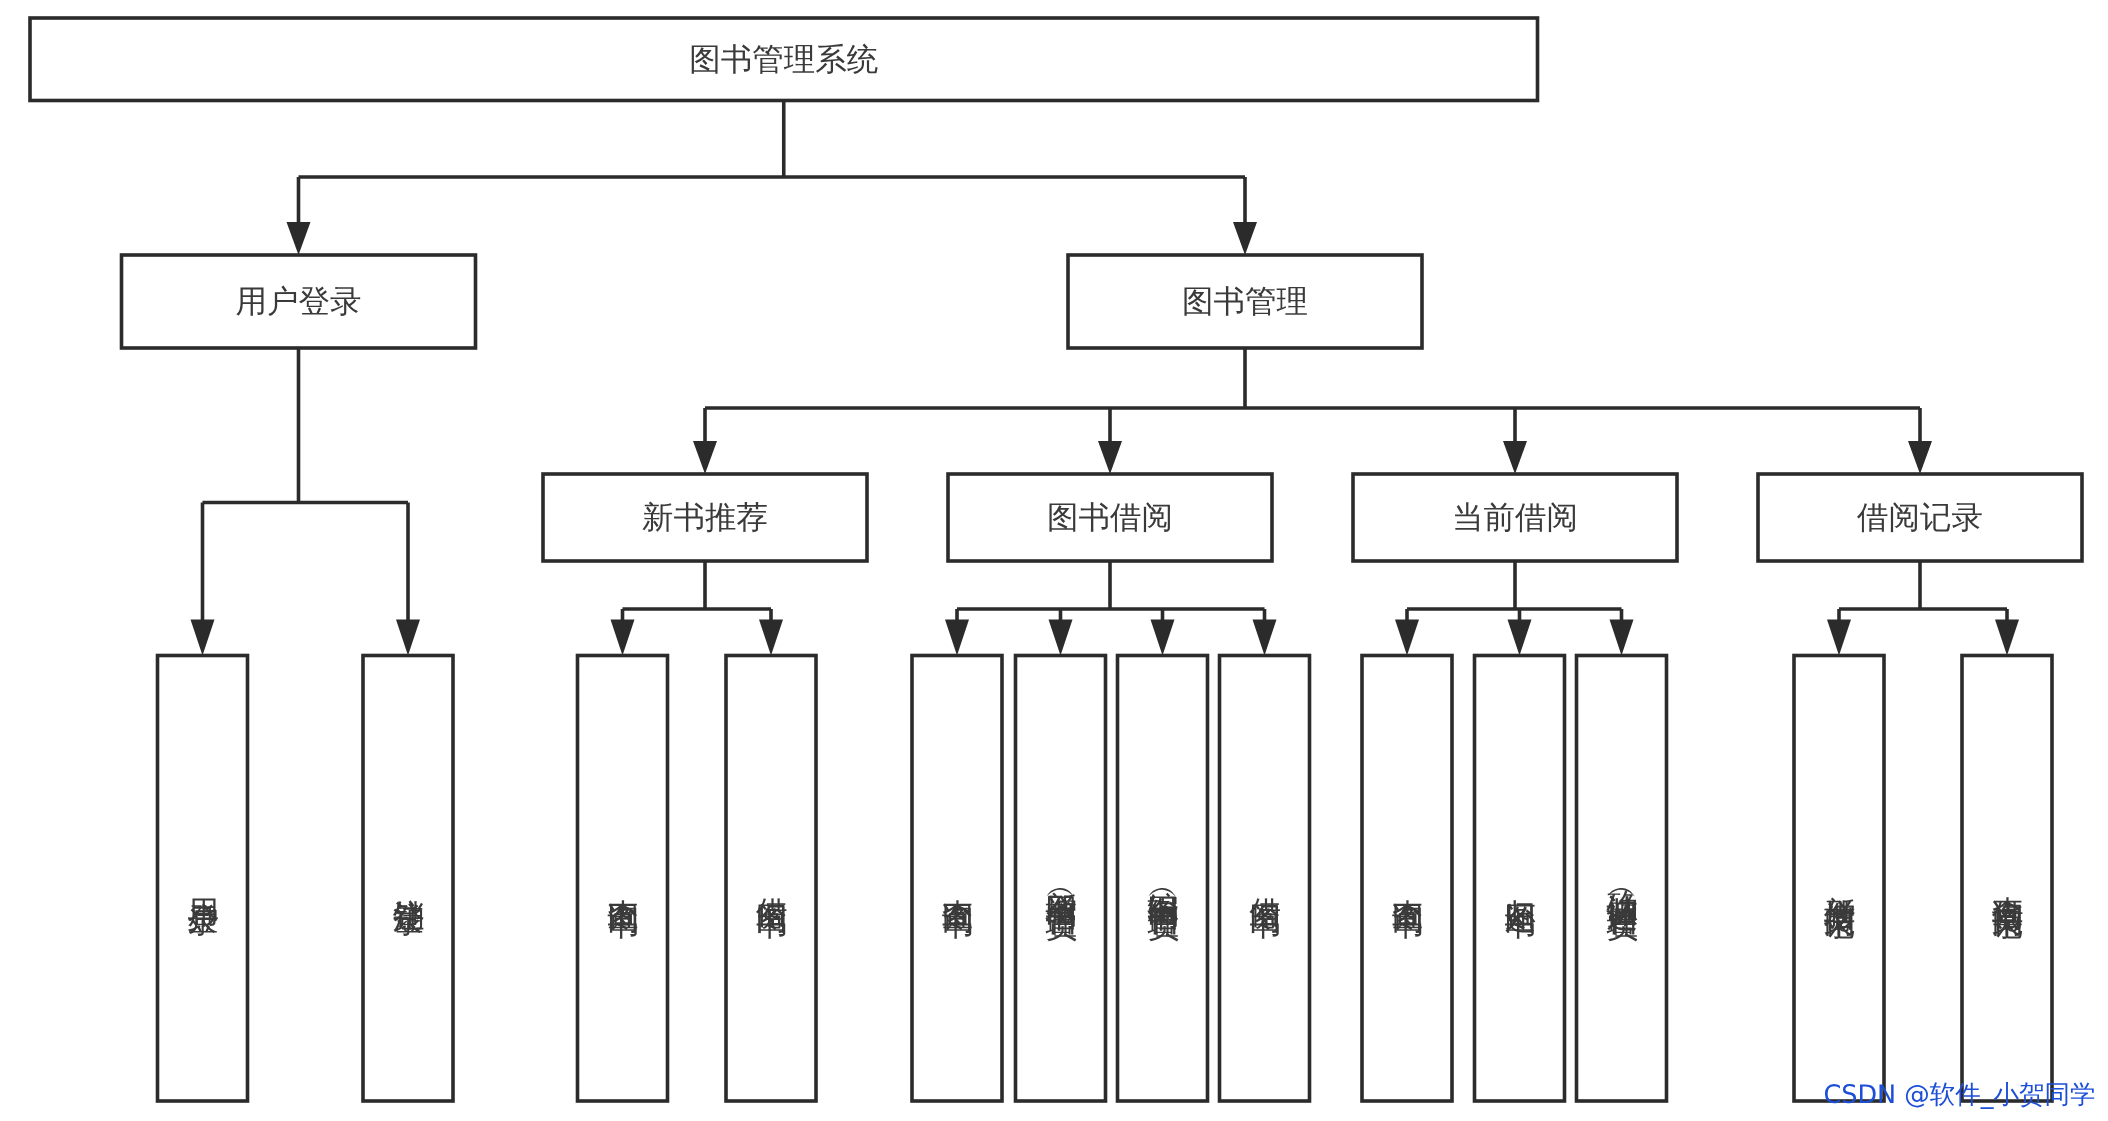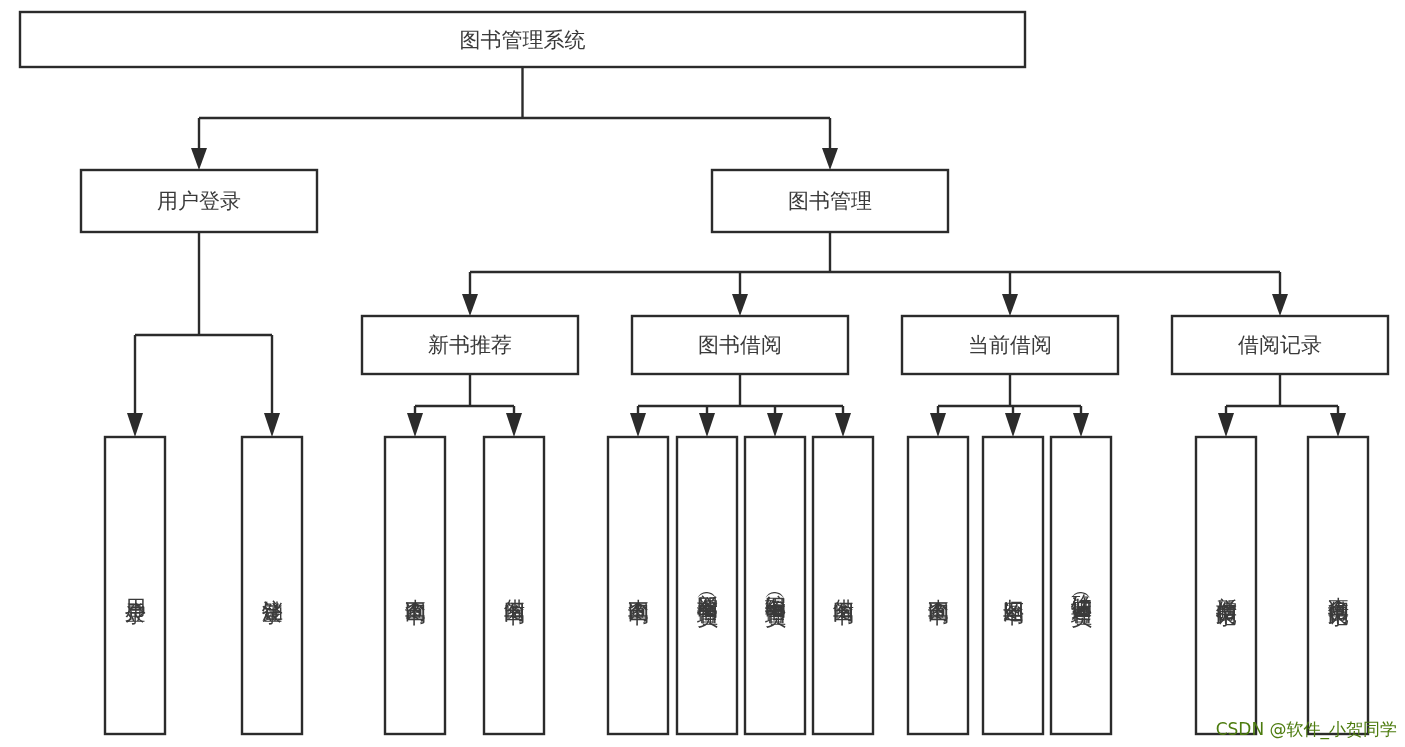--- a/index.html
+++ b/index.html
@@ -60,21 +60,21 @@
     text-align: center;
     white-space: nowrap;
     pointer-events: none;
   }
   .watermark {
     position: absolute;
     right: 8px;
     bottom: 6px;
     font-family: "DejaVu Sans", "Liberation Sans", sans-serif;
     font-size: 17px;
-    color: #4d7c0f;
+    color: #1d4ed8;
     white-space: nowrap;
     user-select: none;
   }
 </style>
 </head>
 <body>
 
 <div id="diagram-root">
 
   <svg id="flow" viewBox="0 0 1405 747" xmlns="http://www.w3.org/2000/svg">

